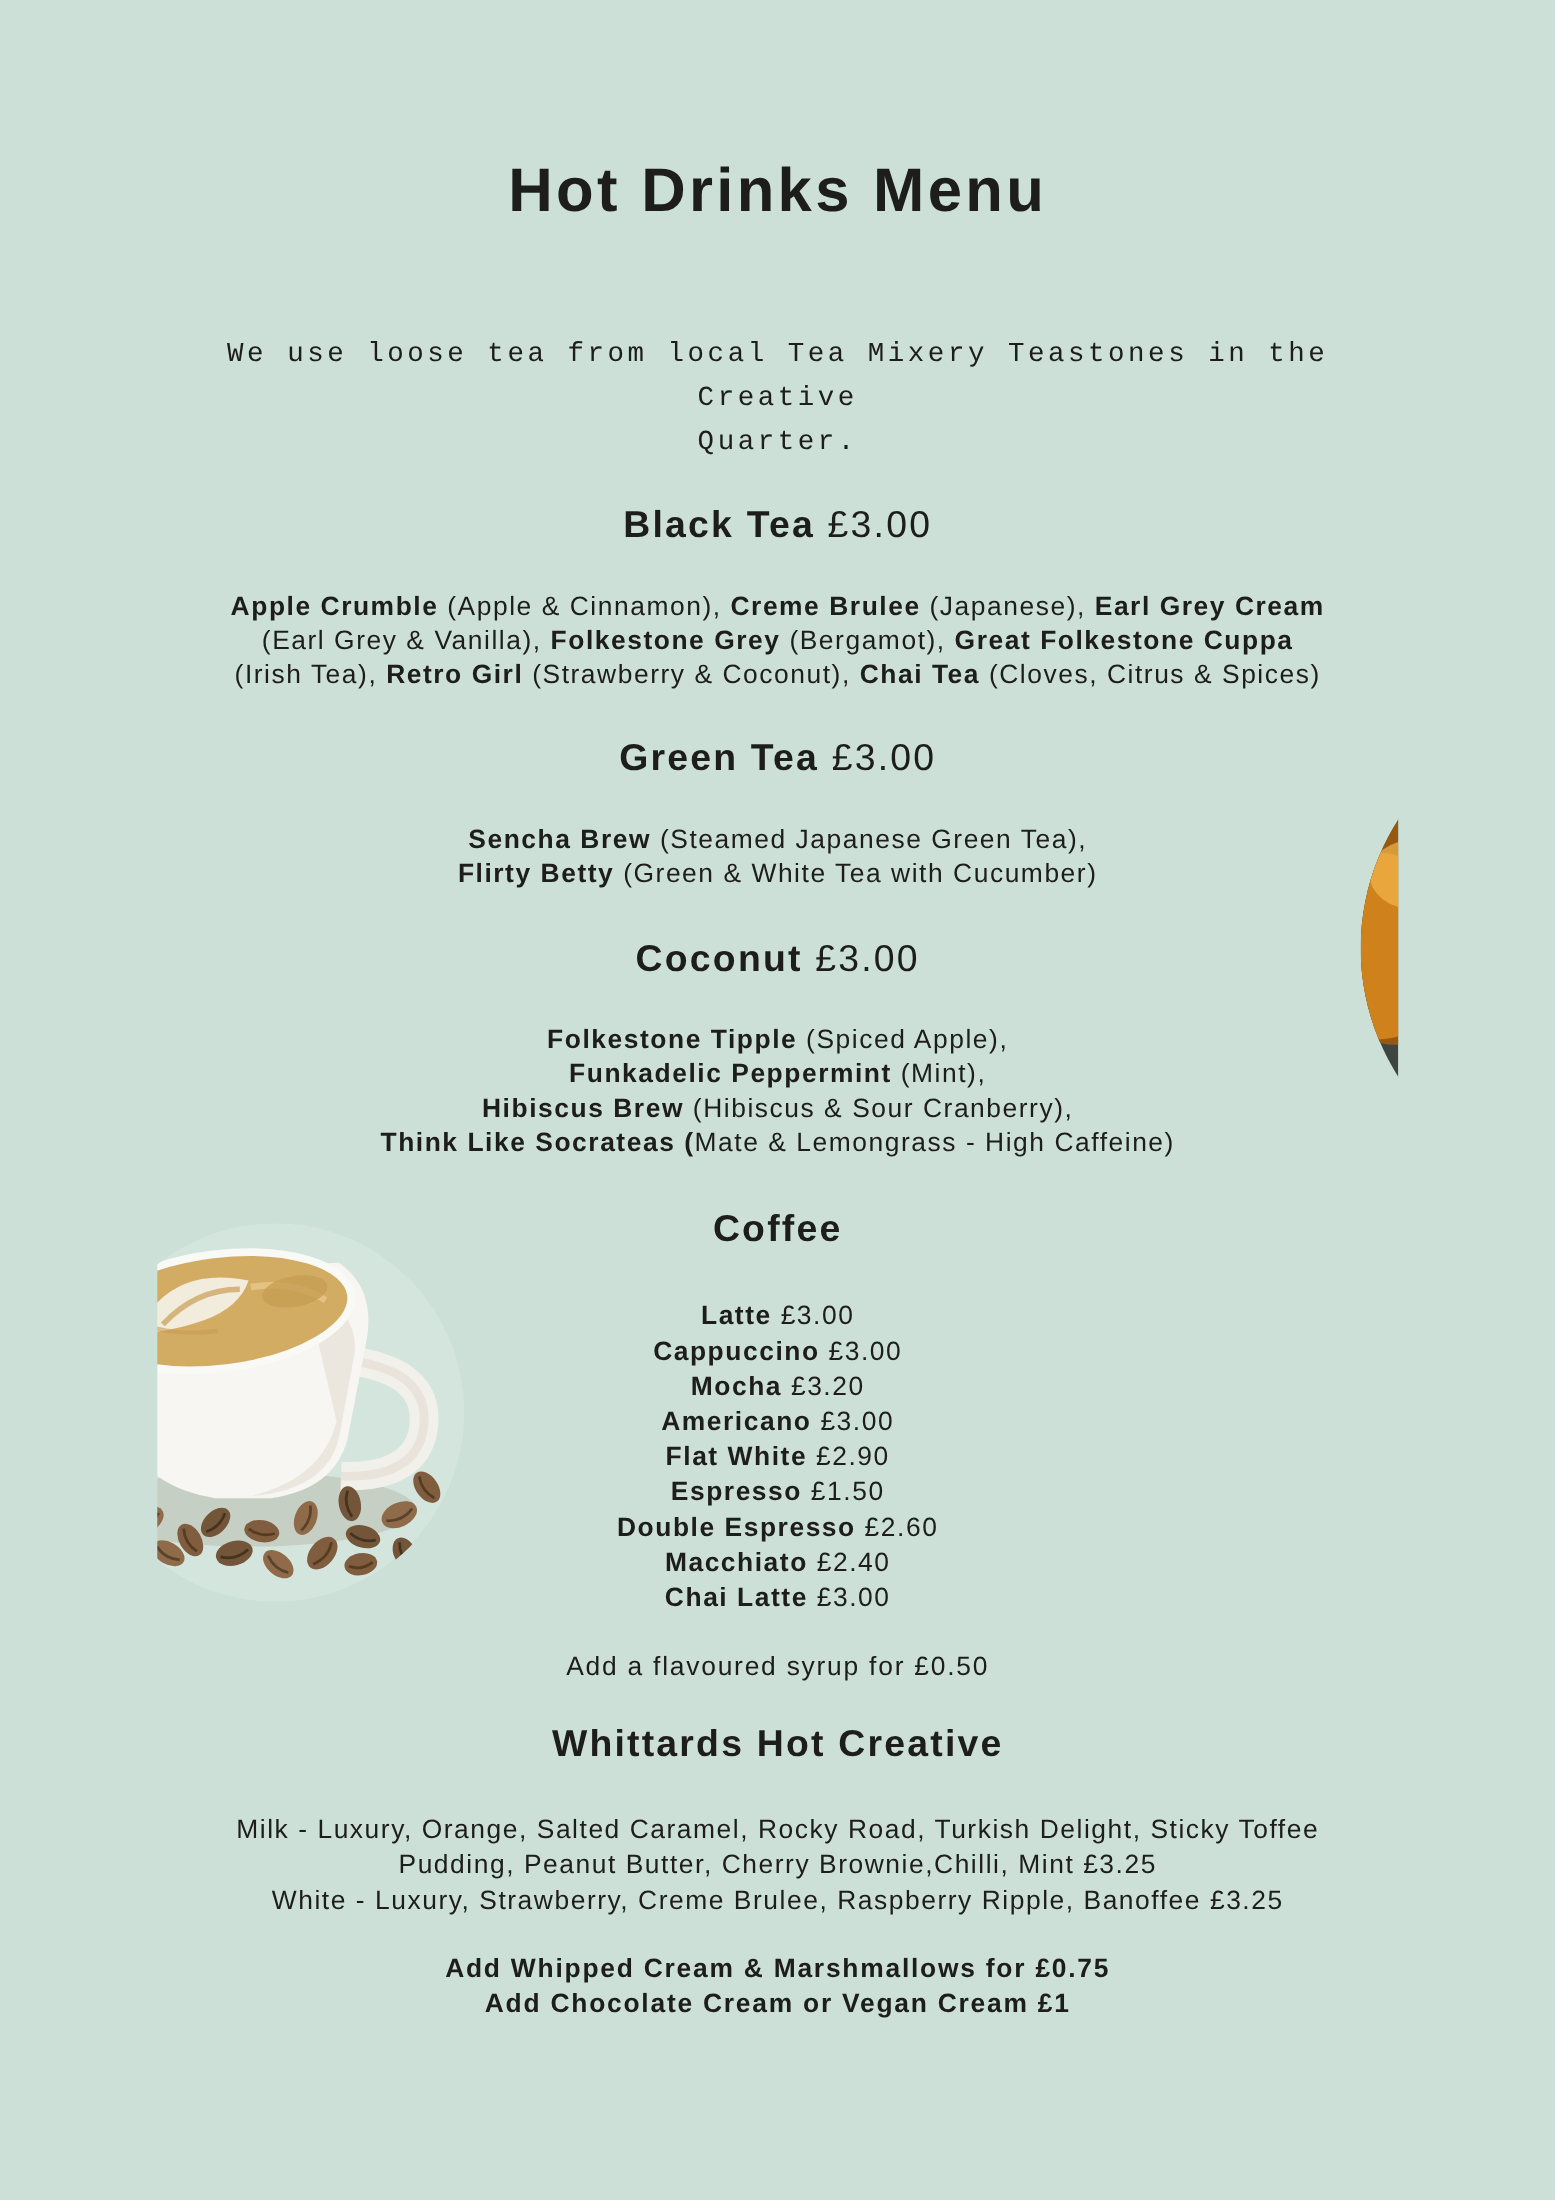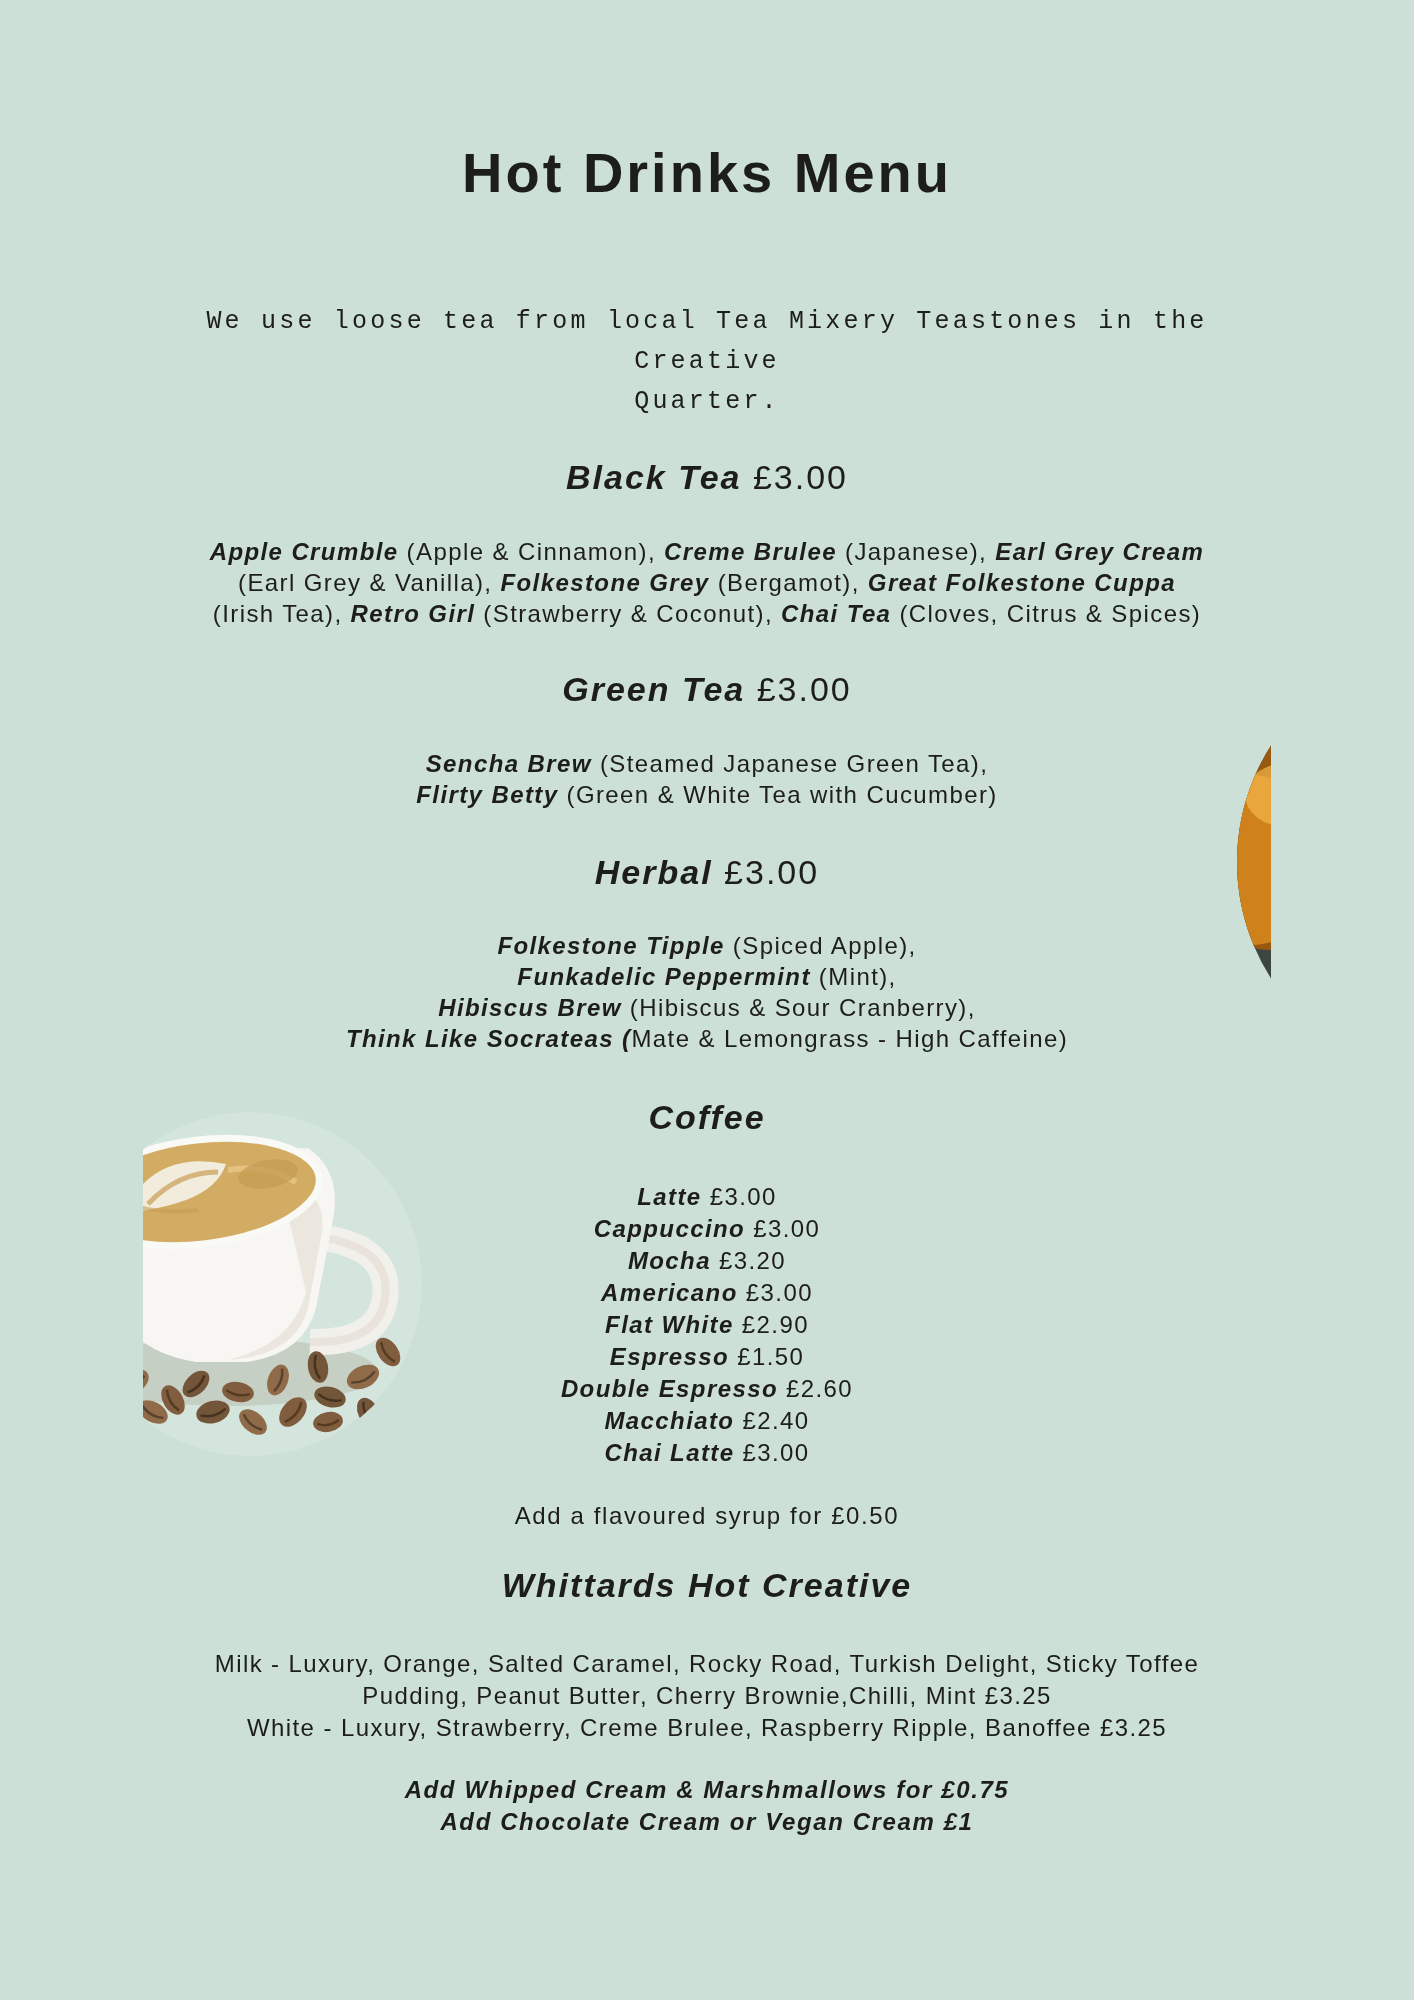--- a/index.html
+++ b/index.html
@@ -7,21 +7,21 @@
   html,body { background:var(--bg); }
   .page {
     position:relative; width:1128px; height:2000px; margin:0 auto;
     background:var(--bg); overflow:hidden; color:var(--text);
     font-family:"Liberation Sans", sans-serif;
   }
   .block { position:absolute; left:0; width:100%; text-align:center; }
   .title { font-size:56px; font-weight:700; letter-spacing:3px; }
   .intro .menu-line { font-size:25px; letter-spacing:3.2px; line-height:40px; font-weight:400;font-family:Liberation Mono, monospace; }
   .section-heading { font-size:34px; letter-spacing:2px; font-weight:400; }
-  .section-heading b, .menu-line b { font-weight:700;font-style:italic; }
+  .section-heading b, .menu-line b { font-weight:700; }
   .items .menu-line { font-size:24px; letter-spacing:1.4px; line-height:31px; font-weight:400; }
   .items-coffee .menu-line { line-height:32px; }
   .note .menu-line { font-size:24px; letter-spacing:1.6px; line-height:32px; }
   .photo { position:absolute; border-radius:50%; overflow:hidden; }
   .photo svg { display:block; }
 </style>
 </head>
 <body>
 
 <div class="page">
@@ -39,21 +39,21 @@
       <div class="menu-line"><span>(Earl Grey &amp; Vanilla), </span><b>Folkestone Grey</b><span> (Bergamot), </span><b>Great Folkestone Cuppa</b></div>
       <div class="menu-line"><span>(Irish Tea), </span><b>Retro Girl</b><span> (Strawberry &amp; Coconut), </span><b>Chai Tea</b><span> (Cloves, Citrus &amp; Spices)</span></div>
     </div>
 
   <div class="block section-heading" style="top:670px"><b>Green Tea</b><span> £3.00</span></div>
   <div class="block items" style="top:748px">
       <div class="menu-line"><b>Sencha Brew</b><span> (Steamed Japanese Green Tea),</span></div>
       <div class="menu-line"><b>Flirty Betty</b><span> (Green &amp; White Tea with Cucumber)</span></div>
     </div>
 
-  <div class="block section-heading" style="top:853px"><b>Herbal</b><span> £3.00</span></div>
+  <div class="block section-heading" style="top:853px"><b>Coconut</b><span> £3.00</span></div>
   <div class="block items" style="top:930px">
       <div class="menu-line"><b>Folkestone Tipple</b><span> (Spiced Apple),</span></div>
       <div class="menu-line"><b>Funkadelic Peppermint</b><span> (Mint),</span></div>
       <div class="menu-line"><b>Hibiscus Brew</b><span> (Hibiscus &amp; Sour Cranberry),</span></div>
       <div class="menu-line"><b>Think Like Socrateas (</b><span>Mate &amp; Lemongrass - High Caffeine)</span></div>
     </div>
 
   <div class="block section-heading" style="top:1098px"><b>Coffee</b></div>
   <div class="block items items-coffee" style="top:1181px">
       <div class="menu-line"><b>Latte</b><span> £3.00</span></div>

